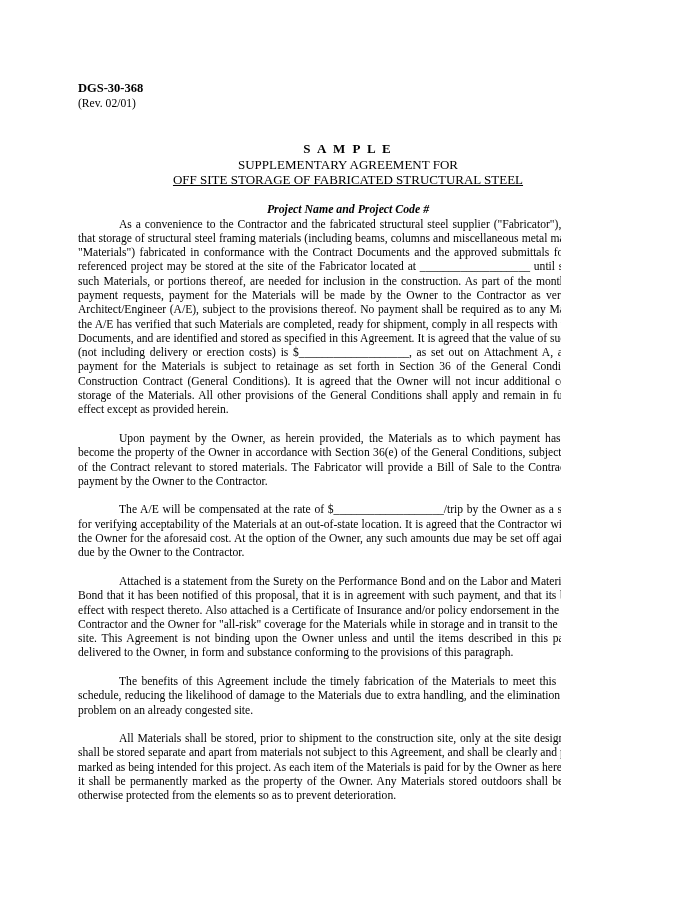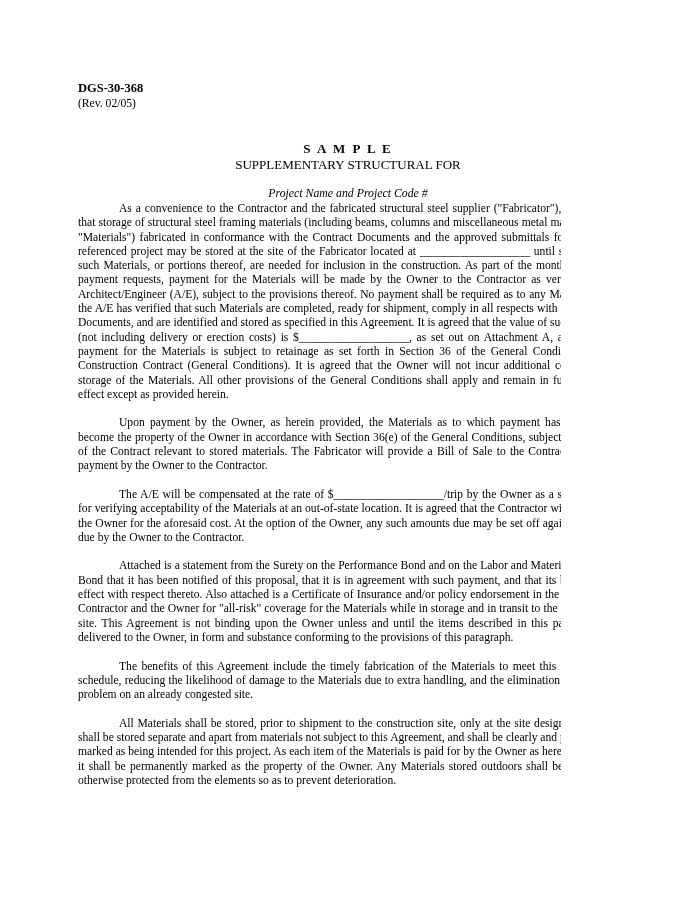--- a/index.html
+++ b/index.html
@@ -42,21 +42,21 @@
   .sample-heading {
     font-weight: bold;
     letter-spacing: 2px;
   }
   .title-underlined {
     text-decoration: underline;
   }
   .subtitle {
     text-align: center;
     font-style: italic;
-    font-weight: normal;
+    font-weight: bold;
     font-size: 11.8px;
     margin-top: 14px;
   }
   .body-text {
     margin-top: 1px;
     font-size: 11.6px;
     line-height: 14.3px;
     text-align: justify;
   }
   .body-text p {
@@ -68,27 +68,28 @@
 </style>
 </head>
 <body>
 
 <div class="page">
   <div class="content">
 
     <div class="doc-number">DGS-30-368</div>
 
     <div class="meta-row">
-      <span>(Rev. 02/05)</span>
+      <span>(Rev. 02/01)</span>
       <span>Page 3 of 2</span>
     </div>
 
     <div class="title-block">
       <div class="sample-heading">S A M P L E</div>
-      <div>SUPPLEMENTARY STRUCTURAL FOR</div>
+      <div>SUPPLEMENTARY AGREEMENT FOR</div>
+      <div class="title-underlined">OFF SITE STORAGE OF FABRICATED STRUCTURAL STEEL</div>
     </div>
 
     <div class="subtitle">Project Name and Project Code #</div>
 
     <div class="body-text">
       <p>As a convenience to the Contractor and the fabricated structural steel supplier ("Fabricator"), it is agreed that storage of structural steel framing materials (including beams, columns and miscellaneous metal materials) (the "Materials") fabricated in conformance with the Contract Documents and the approved submittals for the above referenced project may be stored at the site of the Fabricator located at ___________________ until such time as such Materials, or portions thereof, are needed for inclusion in the construction.  As part of the monthly progress payment requests, payment for the Materials will be made by the Owner to the Contractor as verified by the Architect/Engineer (A/E), subject to the provisions thereof.  No payment shall be required as to any Materials until the A/E has verified that such Materials are completed, ready for shipment, comply in all respects with the Contract Documents, and are identified and stored as specified in this Agreement.  It is agreed that the value of such Materials (not including delivery or erection costs) is $___________________, as set out on Attachment A, and that any payment for the Materials is subject to retainage as set forth in Section 36 of the General Conditions of the Construction Contract (General Conditions).  It is agreed that the Owner will not incur additional costs for this storage of the Materials.  All other provisions of the General Conditions shall apply and remain in full force and effect except as provided herein.</p>
       <p>Upon payment by the Owner, as herein provided, the Materials as to which payment has been made become the property of the Owner in accordance with Section 36(e) of the General Conditions, subject to all terms of the Contract relevant to stored materials.  The Fabricator will provide a Bill of Sale to the Contractor prior to payment by the Owner to the Contractor.</p>
       <p>The A/E will be compensated at the rate of $___________________/trip by the Owner as a separate cost for verifying acceptability of the Materials at an out-of-state location.  It is agreed that the Contractor will reimburse the Owner for the aforesaid cost.  At the option of the Owner, any such amounts due may be set off against amounts due by the Owner to the Contractor.</p>
       <p>Attached is a statement from the Surety on the Performance Bond and on the Labor and Materials Payment Bond that it has been notified of this proposal, that it is in agreement with such payment, and that its bonds are in effect with respect thereto.  Also attached is a Certificate of Insurance and/or policy endorsement in the name of the Contractor and the Owner for "all-risk" coverage for the Materials while in storage and in transit to the construction site.  This Agreement is not binding upon the Owner unless and until the items described in this paragraph are delivered to the Owner, in form and substance conforming to the provisions of this paragraph.</p>
       <p class="italic">The benefits of this Agreement include the timely fabrication of the Materials to meet this construction schedule, reducing the likelihood of damage to the Materials due to extra handling, and the elimination of a storage problem on an already congested site.</p>

